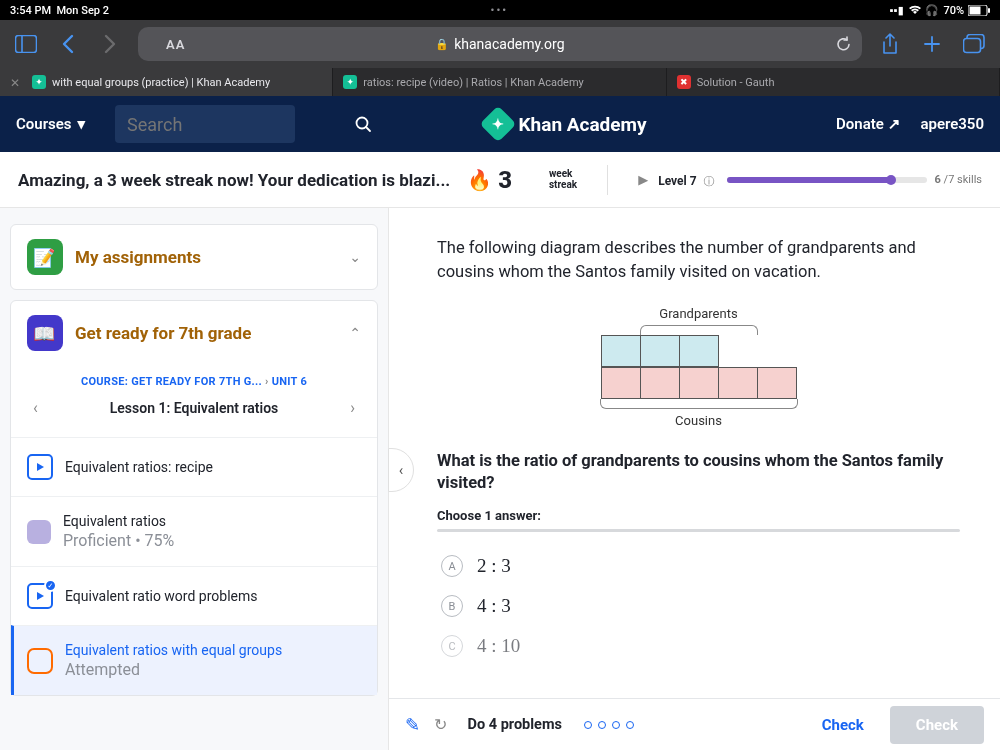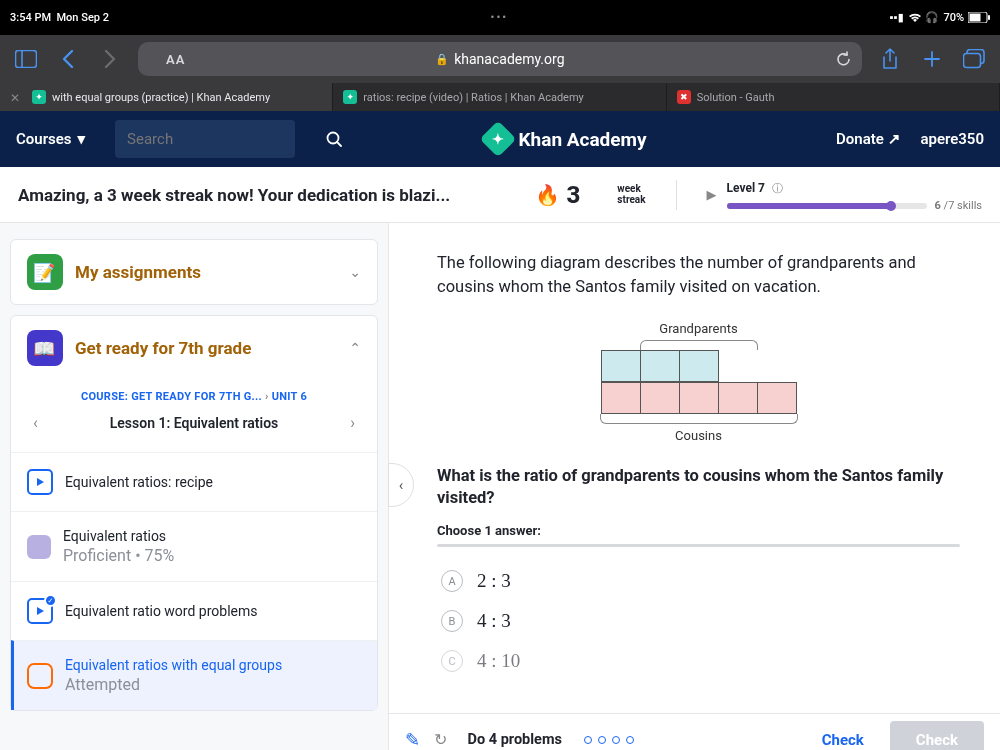--- a/index.html
+++ b/index.html
@@ -1,19 +1,19 @@
 <!DOCTYPE html>
 <html><head>
 <meta charset="utf-8">
 <style>
   * { box-sizing: border-box; margin: 0; padding: 0; font-family: -apple-system, BlinkMacSystemFont, "Segoe UI", Roboto, sans-serif; }
   body { width: 1000px; height: 750px; overflow: hidden; background: #fff; }
 
   
-  .status-bar { height: 35px; background: #000; color: #fff; display: flex; align-items: center; padding: 0 10px; font-size: 11px; font-weight: 500; gap: 28px; }
+  .status-bar { height: 20px; background: #000; color: #fff; display: flex; align-items: center; padding: 0 10px; font-size: 11px; font-weight: 500; gap: 28px; }
   .status-bar .left { flex: 0 0 auto; }
   .status-bar .center { flex: 1; text-align: center; color: #8e8e93; letter-spacing: 2px; }
   .status-bar .right { flex: 0 0 auto; display: flex; align-items: center; gap: 4px; }
 
   
   .safari-toolbar { height: 48px; background: #3a3a3c; display: flex; align-items: center; padding: 0 12px; gap: 14px; }
   .safari-btn { width: 28px; height: 28px; display: flex; align-items: center; justify-content: center; color: #4893f0; }
   .safari-btn.dim { color: #6b6b6d; }
   .url-bar { flex: 1; height: 34px; background: #545458; border-radius: 10px; display: flex; align-items: center; justify-content: center; color: #fff; font-size: 14px; position: relative; }
   .url-bar .aa { position: absolute; left: 28px; color: #d9d9de; font-size: 13px; font-weight: 600; letter-spacing: 1px; }
@@ -24,38 +24,38 @@
   .tab-strip { height: 28px; background: #2b2b2d; display: flex; }
   .tab { flex: 1; display: flex; align-items: center; padding: 0 10px; gap: 6px; font-size: 11px; color: #a9a9ad; border-right: 1px solid #1d1d1f; overflow: hidden; white-space: nowrap; }
   .tab.active { background: #3a3a3c; color: #e9e9ed; }
   .tab .favicon { width: 14px; height: 14px; border-radius: 3px; display: flex; align-items: center; justify-content: center; font-size: 9px; flex-shrink: 0; }
   .tab .close { width: 12px; height: 12px; color: #888; margin-right: 4px; font-size: 12px; }
 
   
   .khan-header { height: 56px; background: #0b2149; display: flex; align-items: center; padding: 0 16px; color: #fff; }
   .courses-btn { display: flex; align-items: center; gap: 6px; font-size: 15px; font-weight: 600; margin-right: 30px; }
   .search-box { width: 180px; height: 38px; background: #1d3660; border-radius: 4px; display: flex; align-items: center; padding: 0 12px; color: #a9b8d0; font-size: 15px; }
-  .search-box input { background: transparent; border: none; color: #c4b5fd; flex: 1; outline: none; font-size: 15px; }
+  .search-box input { background: transparent; border: none; color: #c4b5fd; flex: 1; outline: none; font-size: 18px; }
   .khan-logo { flex: 1; display: flex; align-items: center; justify-content: center; gap: 8px; font-size: 19px; font-weight: 700; }
   .khan-hex { width: 26px; height: 26px; background: #14bf96; border-radius: 5px; transform: rotate(45deg); display: flex; align-items: center; justify-content: center; }
   .khan-hex span { transform: rotate(-45deg); color: #fff; font-size: 14px; }
   .donate-link { display: flex; align-items: center; gap: 4px; font-weight: 600; margin-right: 20px; font-size: 15px; }
   .username { font-weight: 600; font-size: 15px; }
 
   
   .streak-banner { height: 56px; border-bottom: 1px solid #e6e6e6; display: flex; align-items: center; padding: 0 18px; gap: 16px; }
   .streak-msg { font-size: 17px; font-weight: 700; color: #21242c; flex: 0 1 auto; white-space: nowrap; overflow: hidden; text-overflow: ellipsis; max-width: 520px; }
   .streak-info { display: flex; align-items: center; gap: 6px; margin-left: auto; }
   .flame { color: #ff6b00; font-size: 20px; }
   .streak-num { font-size: 24px; font-weight: 800; color: #21242c; }
   .streak-label { font-size: 10px; line-height: 1.05; color: #21242c; font-weight: 700; margin-left: 31px; }
   .divider-v { width: 1px; height: 30px; background: #e0e0e0; margin: 0 14px; }
   .level-box { display: flex; align-items: center; gap: 10px; }
   .play-icon { color: #888; font-size: 13px; }
-  .level-info { display: flex; flex-direction: column; gap: 3px; }
+  .level-info { display: flex; flex-direction: row; gap: 12px; }
   .level-title { font-size: 12px; font-weight: 700; color: #21242c; }
   .level-bar { width: 200px; height: 6px; background: #e6e6e6; border-radius: 3px; position: relative; }
   .level-fill { height: 100%; background: #7854c4; border-radius: 3px; }
   .level-dot { width: 10px; height: 10px; background: #7854c4; border-radius: 50%; position: absolute; top: -2px; transform: translateX(-50%); }
   .level-count { font-size: 11px; color: #777; white-space: nowrap; }
 
   
   .main { display: flex; height: calc(750px - 20px - 48px - 28px - 56px - 56px); background: #f7f8fa; }
 
   

